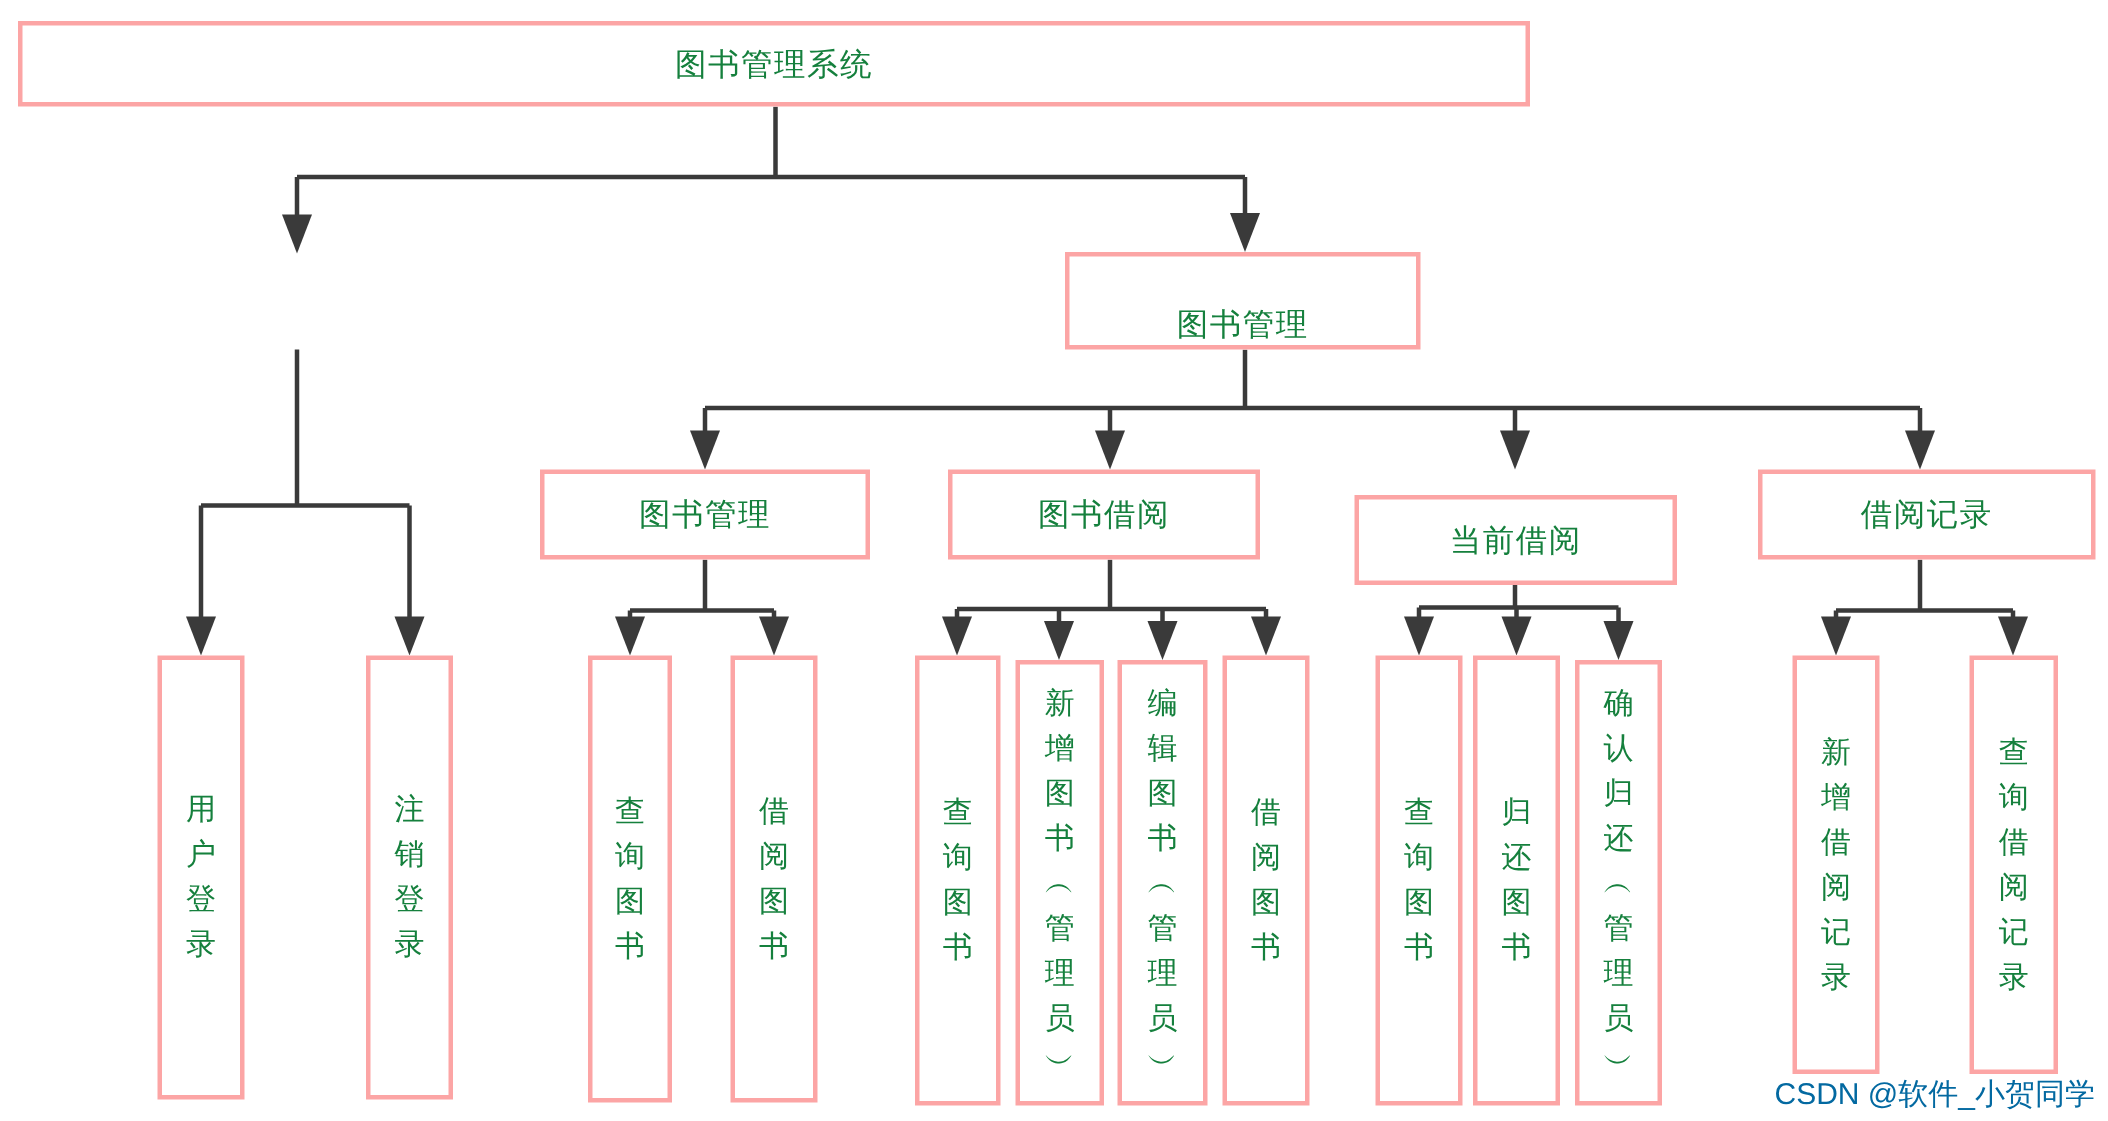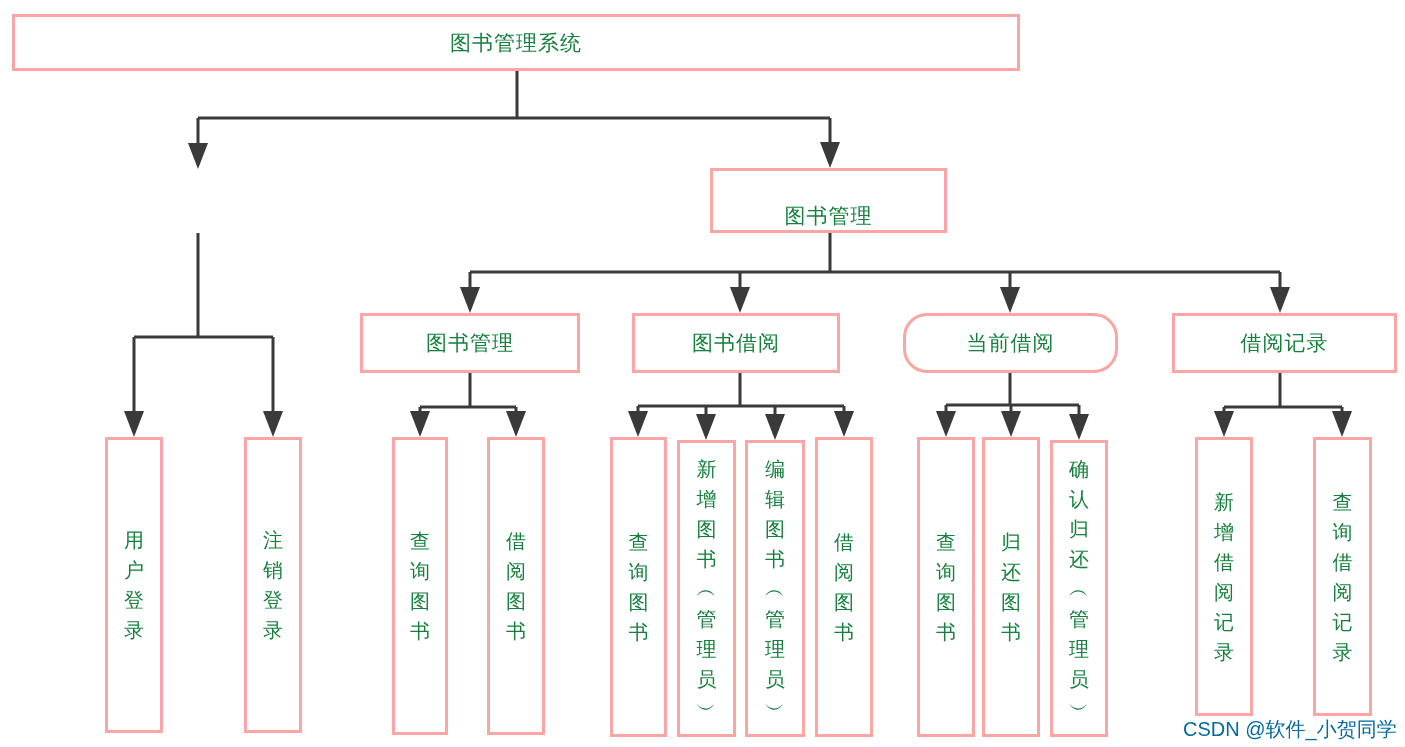--- a/index.html
+++ b/index.html
@@ -93,21 +93,21 @@
   <div class="node hnode" style="left:710px; top:168px; width:237px; height:65px;align-items:flex-end;">
     <span>图书管理</span>
   </div>
 
   <div class="node hnode" style="left:360px; top:313px; width:220px; height:60px;">
     <span>图书管理</span>
   </div>
   <div class="node hnode" style="left:632px; top:313px; width:208px; height:60px;">
     <span>图书借阅</span>
   </div>
-  <div class="node hnode" style="left:903px; top:313px; width:215px; height:60px;border-radius:24px;">
+  <div class="node hnode" style="left:903px; top:330px; width:215px; height:60px;">
     <span>当前借阅</span>
   </div>
   <div class="node hnode" style="left:1172px; top:313px; width:225px; height:60px;">
     <span>借阅记录</span>
   </div>
 
   <div class="node vnode" style="left:105px; top:437px; width:58px; height:296px;">
       <div class="vchar">用</div>
       <div class="vchar">户</div>
       <div class="vchar">登</div>

